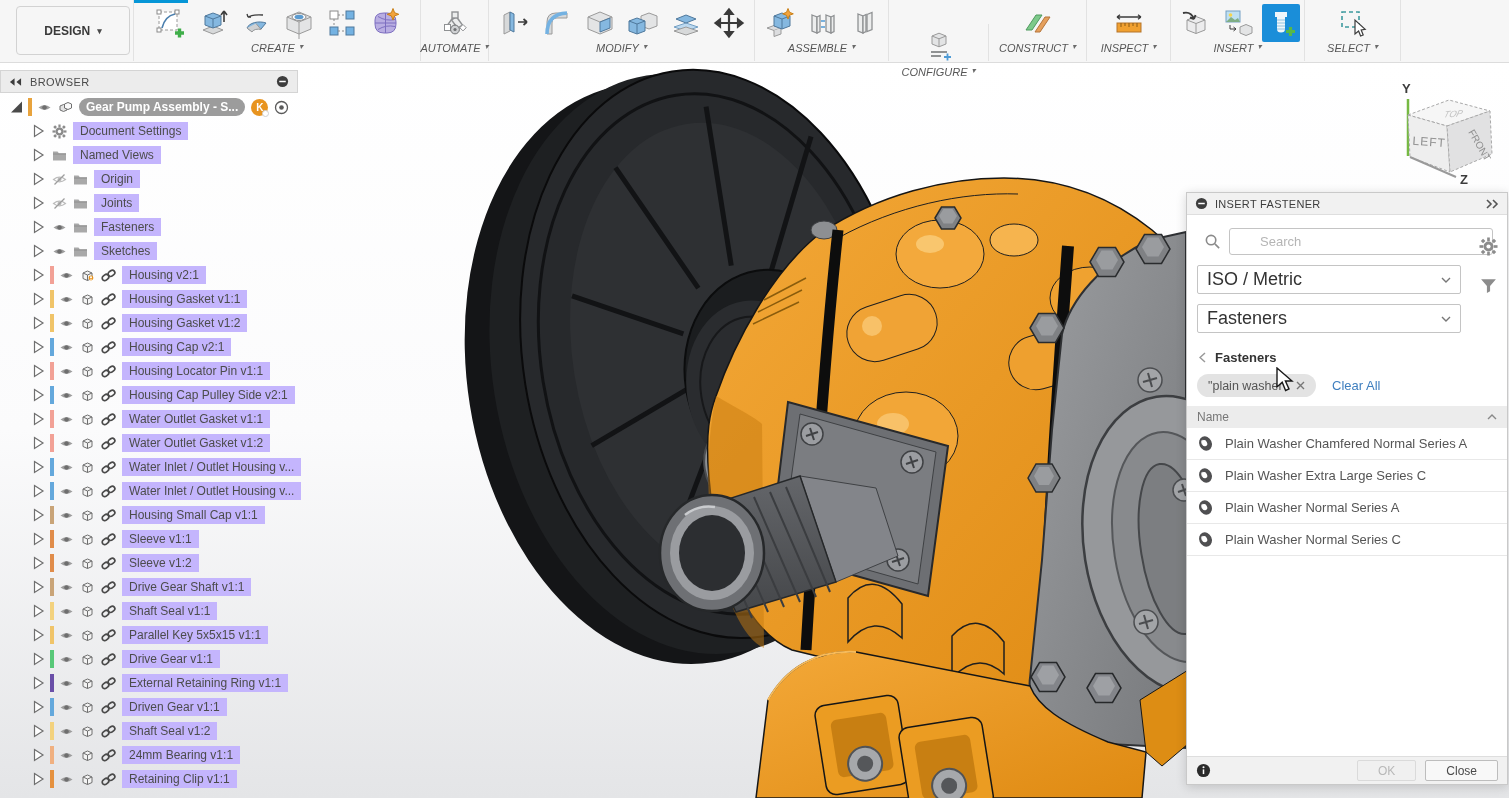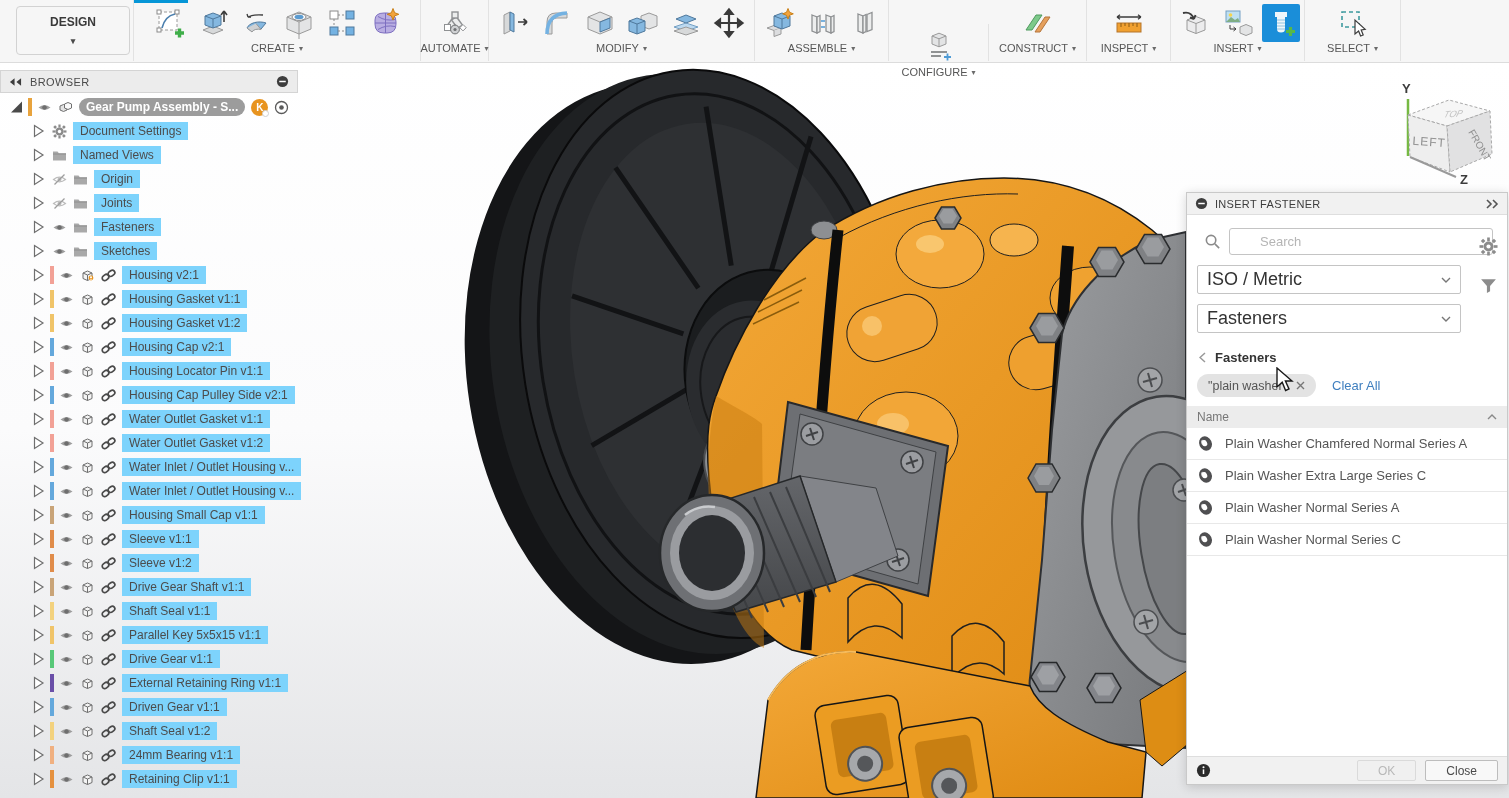--- a/index.html
+++ b/index.html
@@ -5,46 +5,46 @@
   html,body{margin:0;padding:0;}
   body{width:1509px;height:798px;position:relative;overflow:hidden;background:#fff;
        font-family:"Liberation Sans",sans-serif;-webkit-font-smoothing:antialiased;}
   
   #canvas{position:absolute;left:0;top:0;z-index:0;}
   
   .toolbar{position:absolute;left:0;top:0;width:1509px;height:62px;background:#f6f6f6;
            border-bottom:1px solid #dcdcdc;z-index:30;}
   .design-btn{position:absolute;left:16px;top:6px;width:112px;height:47px;border:1px solid #d2d2d2;
            border-radius:4px;display:flex;align-items:center;justify-content:center;gap:7px;
-           font-size:12px;font-weight:bold;color:#3a3a3a;background:#f6f6f6;cursor:default;flex-direction:column;}
+           font-size:12px;font-weight:bold;color:#3a3a3a;background:#f6f6f6;cursor:default;}
   .design-btn .caret{font-size:9px;color:#4a4a4a;}
   .tab-indicator{position:absolute;left:133px;top:0;width:55px;height:3px;background:#0696d7;}
   .tb-groups{position:absolute;left:133px;top:0;height:61px;display:flex;}
   .tb-group{position:relative;border-right:1px solid #e2e2e2;display:flex;flex-direction:column;
            align-items:center;padding-top:4px;box-sizing:border-box;}
   .tb-group:first-child{border-left:1px solid #e2e2e2;}
   .tb-icons{display:flex;gap:5px;}
   .tb-icon{width:38px;height:38px;display:flex;align-items:center;justify-content:center;border-radius:2px;}
   .tb-icon svg{width:32px;height:32px;}
   .tb-icon.active{background:#1a8ed9;}
-  .tb-label{margin-top:0px;font-size:11px;color:#565656;display:flex;align-items:center;gap:4px;}
+  .tb-label{margin-top:0px;font-size:11px;color:#565656;display:flex;gap:4px;font-style:italic;}
   .tb-label .caret{font-size:8px;color:#6a6a6a;}
   
   .browser{position:absolute;left:0;top:70px;width:298px;bottom:0;z-index:10;}
   .browser-header{height:21px;background:#ececec;border:1px solid #d4d4d4;display:flex;align-items:center;
            gap:8px;padding:0 8px;font-size:11px;color:#4a4a4a;letter-spacing:.4px;}
   .browser-header .spacer{flex:1;}
   .tree{margin-top:2px;}
   .trow{height:24px;display:flex;align-items:center;white-space:nowrap;}
   .tri{width:13px;height:14px;flex:none;display:inline-flex;}
   .tri svg{width:100%;height:100%;}
   .cbar{width:4px;height:18px;flex:none;margin:0 5px 0 5px;}
   .ticon{width:15px;height:15px;flex:none;margin-right:6px;display:inline-flex;}
   .ticon svg{width:100%;height:100%;}
-  .tlabel{font-size:12px;color:#4c4c4c;background:#7dd3fc;padding:2.5px 7px;line-height:13px;}
+  .tlabel{font-size:12px;color:#4c4c4c;background:#c4b5fd;padding:2.5px 7px;line-height:13px;}
   .tlabel.selected{background:#9c9c9c;color:#fff;font-weight:bold;border-radius:9px;}
   .indent-root{width:10px;flex:none;} .indent-sub{width:32px;flex:none;}
   .avatar{width:17px;height:17px;border-radius:50%;background:#e8941f;color:#fff;font-size:10px;font-weight:bold;
           display:flex;align-items:center;justify-content:center;margin-left:6px;position:relative;flex:none;}
   .avatar::after{content:"";position:absolute;right:-1px;bottom:-1px;width:5px;height:5px;border-radius:50%;
           background:#fff;border:1px solid #cfcfcf;}
   
   .fpanel{position:absolute;left:1186px;top:192px;width:322px;height:593px;background:#fff;
           border:1px solid #c9c9c9;box-shadow:0 2px 10px rgba(0,0,0,.16);z-index:20;box-sizing:border-box;}
   .fp-header{height:21px;background:#f1f1f1;border-bottom:1px solid #dedede;display:flex;align-items:center;

